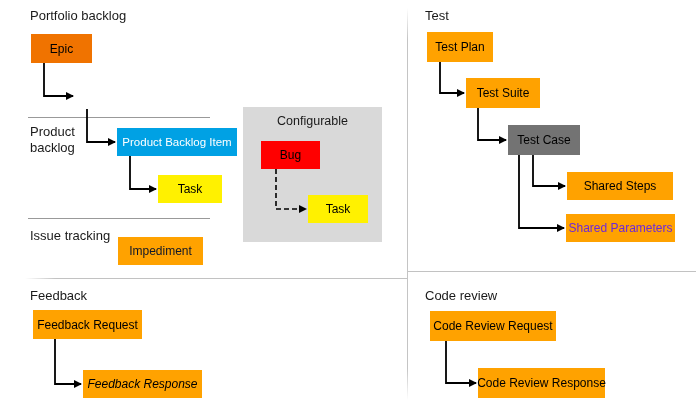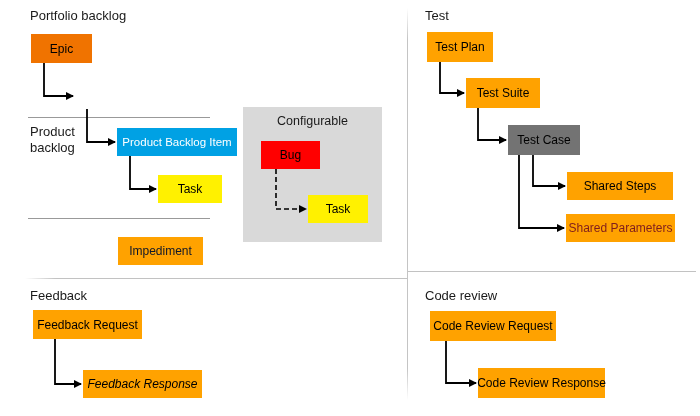--- a/index.html
+++ b/index.html
@@ -65,20 +65,21 @@
   <div class="panel-configurable" style="background-color: rgb(217, 217, 217);"></div>
 
   <div class="divider d-portfolio"></div>
   <div class="divider d-product"></div>
   <div class="divider d-mid-left"></div>
   <div class="divider d-mid-right"></div>
   <div class="vdivider d-vertical"></div>
 
   <div class="heading h-portfolio">Portfolio backlog</div>
   <div class="heading wrap h-product">Product backlog</div>
+  <div class="heading h-issue">Issue tracking</div>
   <div class="heading h-configurable">Configurable</div>
   <div class="heading h-test">Test</div>
   <div class="heading h-feedback">Feedback</div>
   <div class="heading h-codereview">Code review</div>
 
   <svg class="connectors" width="700" height="416" viewBox="0 0 700 416">
     <defs>
       <marker id="arrow" viewBox="0 0 8 8" markerWidth="8" markerHeight="8" refX="7" refY="4" orient="auto" markerUnits="userSpaceOnUse">
         <path d="M0,0 L8,4 L0,8 z" fill="#000"></path>
       </marker>
@@ -98,19 +99,19 @@
   <div class="node n-epic" style="background-color: rgb(240, 115, 0); color: rgb(0, 0, 0);">Epic</div>
   <div class="node n-pbi" style="background-color: rgb(0, 161, 228); color: rgb(255, 255, 255);">Product Backlog Item</div>
   <div class="node n-task1" style="background-color: rgb(255, 241, 0); color: rgb(0, 0, 0);">Task</div>
   <div class="node n-impediment" style="background-color: rgb(255, 162, 0); color: #0f172a;">Impediment</div>
   <div class="node n-bug" style="background-color: rgb(255, 0, 0); color: rgb(0, 0, 0);">Bug</div>
   <div class="node n-task2" style="background-color: rgb(255, 241, 0); color: rgb(0, 0, 0);">Task</div>
   <div class="node n-testplan" style="background-color: rgb(255, 162, 0); color: rgb(0, 0, 0);">Test Plan</div>
   <div class="node n-testsuite" style="background-color: rgb(255, 162, 0); color: rgb(0, 0, 0);">Test Suite</div>
   <div class="node n-testcase" style="background-color: #737373; color: rgb(0, 0, 0);">Test Case</div>
   <div class="node n-sharedsteps" style="background-color: rgb(255, 162, 0); color: rgb(0, 0, 0); text-align: center;">Shared Steps</div>
-  <div class="node n-sharedparams" style="background-color: rgb(255, 162, 0); color: #7f1d1d; text-align: right;">Shared Parameters</div>
+  <div class="node n-sharedparams" style="background-color: rgb(255, 162, 0); color: #6d28d9; text-align: right;">Shared Parameters</div>
   <div class="node n-fbrequest" style="background-color: rgb(255, 162, 0); color: rgb(0, 0, 0);">Feedback Request</div>
   <div class="node n-fbresponse" style="background-color: rgb(255, 162, 0); color: rgb(0, 0, 0); font-style: italic;">Feedback Response</div>
   <div class="node n-crrequest" style="background-color: rgb(255, 162, 0); color: rgb(0, 0, 0);">Code Review Request</div>
   <div class="node n-crresponse" style="background-color: rgb(255, 162, 0); color: rgb(0, 0, 0);">Code Review Response</div>
 
 </div>
 
 </body></html>

